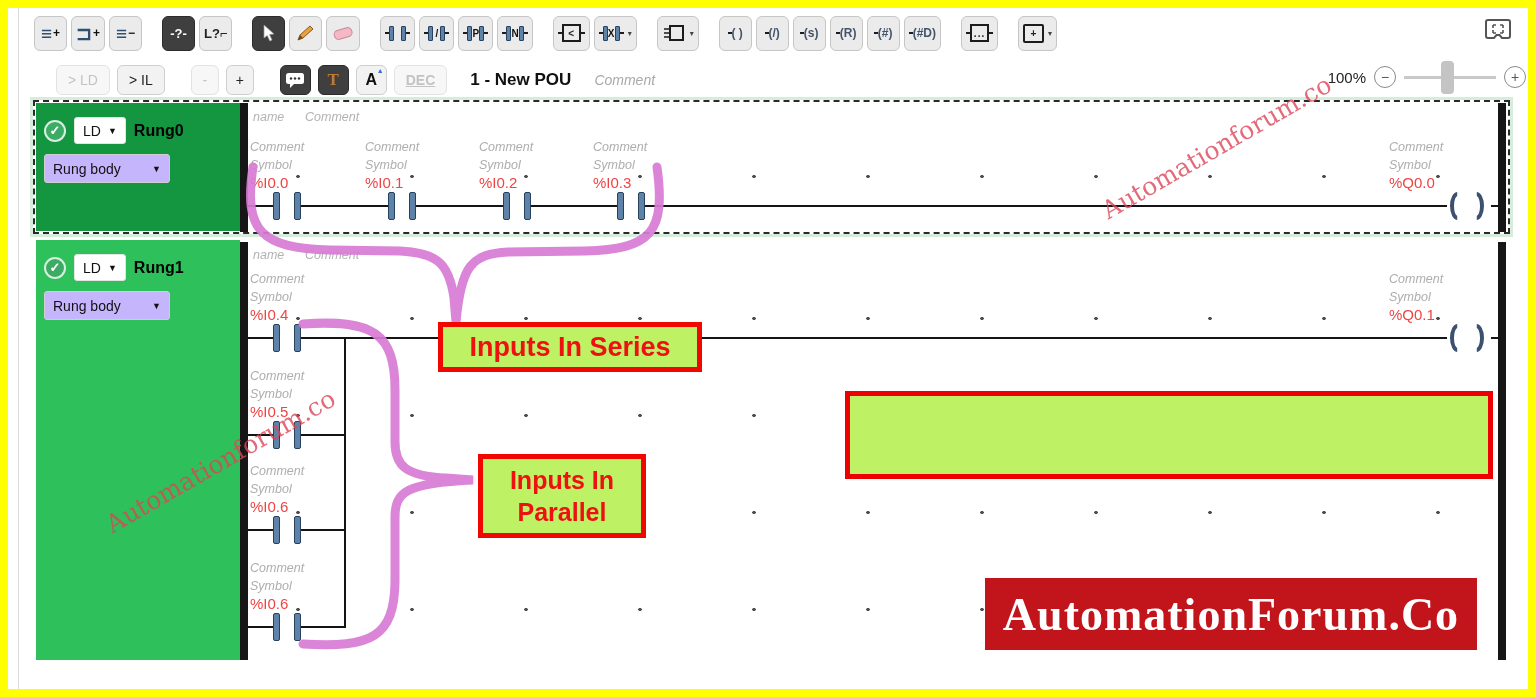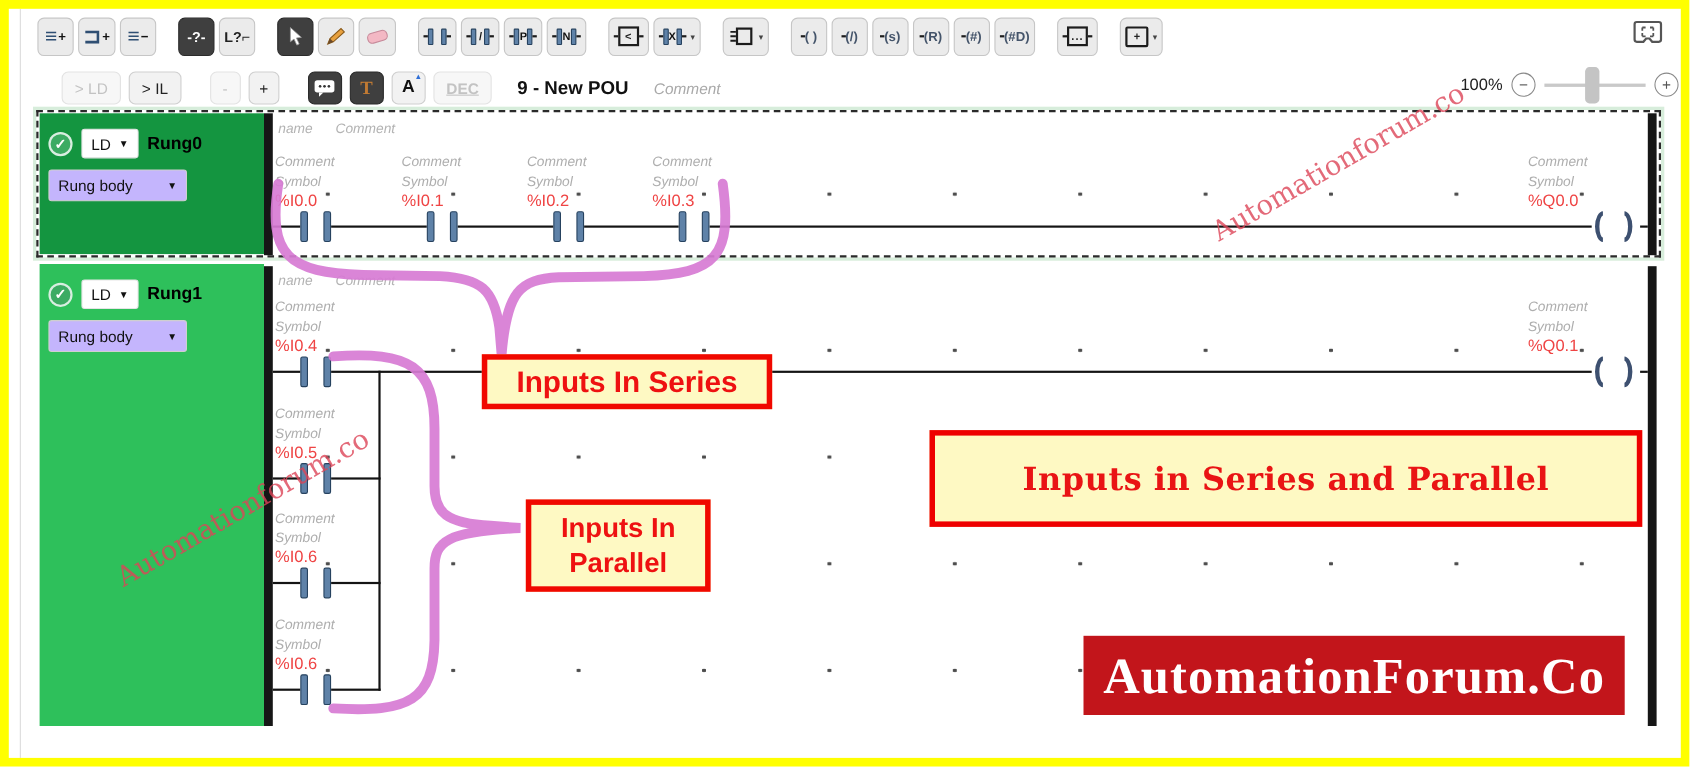--- a/index.html
+++ b/index.html
@@ -80,21 +80,21 @@
   .arc{width:15px;height:28px;border:4.5px solid #3d5070;border-radius:50%;box-sizing:border-box;}
   .arcL{clip-path:inset(-2px 52% -2px -2px);}
   .arcR{clip-path:inset(-2px -2px -2px 52%);}
 
   
   .wm{position:absolute;color:#dd4558;opacity:.8;font-family:"DejaVu Serif",serif;
       white-space:nowrap;z-index:5;font-size:25px;}
   .wm1{left:1104px;top:198px;transform:rotate(-30deg);transform-origin:0 50%;}
   .wm2{left:108px;top:512px;transform:rotate(-30deg);transform-origin:0 50%;}
   .braceSvg{position:absolute;left:0;top:0;z-index:6;pointer-events:none;}
-  .callout{position:absolute;background:#fef9c3;border:5px solid #f00800;box-sizing:border-box;z-index:7;
+  .callout{position:absolute;background:#bef264;border:5px solid #f00800;box-sizing:border-box;z-index:7;
            display:flex;flex-direction:column;align-items:center;justify-content:center;
            color:#ee1111;font-weight:800;text-align:center;}
   .seriesbox{left:438px;top:322px;width:264px;height:50px;font-size:27px;}
   .parallelbox{left:478px;top:454px;width:168px;height:84px;font-size:25px;line-height:32px;}
   .titlebox{left:845px;top:391px;width:648px;height:88px;font-family:"DejaVu Serif",serif;
             font-size:29px;line-height:41px;color:#e91414;border-color:#ee0000;letter-spacing:.5px;}
   .banner{position:absolute;left:985px;top:578px;width:492px;height:72px;background:#c2151b;z-index:7;
           color:#fff;font-family:"Liberation Serif",serif;font-weight:700;font-size:46px;
           display:flex;align-items:center;justify-content:center;letter-spacing:1px;}
 </style>
@@ -279,21 +279,21 @@
     </svg>
   </div>
   <div class="t2btn darksq">
     <span class="tT">T</span>
   </div>
   <div class="t2btn" style="width:31px;padding:0;">
     <span class="tA">A</span>
     <span class="acaret">▲</span>
   </div>
   <div class="t2btn disabled" style="font-weight:700;text-decoration:underline;">DEC</div>
-  <div class="poutitle">9 - New POU</div>
+  <div class="poutitle">1 - New POU</div>
   <div class="poucomment">Comment</div>
 </div>
 
 <div class="zoomctl">
   <span class="zlevel">100%</span>
   <span class="zcirc">−</span>
   <span class="ztrack">
     <span class="zhandle"></span>
   </span>
   <span class="zcirc">+</span>
@@ -456,19 +456,18 @@
 </svg>
 
 <div class="callout seriesbox">
   <span>Inputs In Series</span>
 </div>
 <div class="callout parallelbox">
   <span>Inputs In</span>
   <span>Parallel</span>
 </div>
 <div class="callout titlebox">
-  <span>Inputs in Series and Parallel</span>
 </div>
 <div class="banner">
   <span>AutomationForum.Co</span>
 </div>
 
 <div class="frame"></div>
 
 </body></html>

